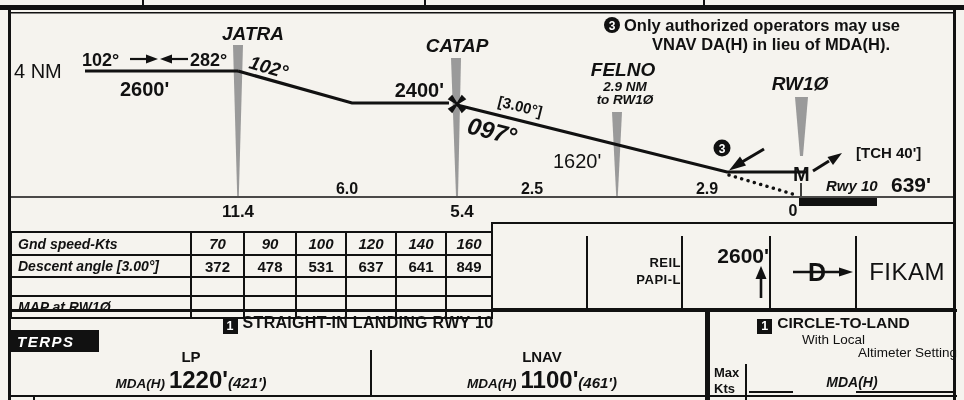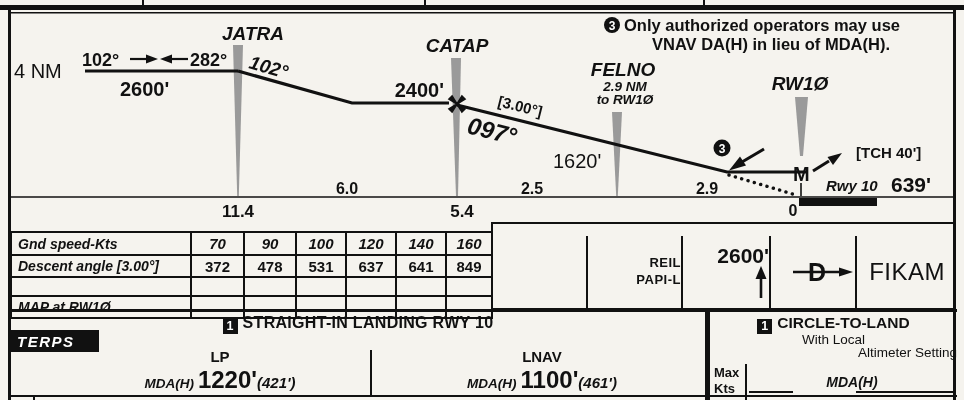--- a/index.html
+++ b/index.html
@@ -212,21 +212,21 @@
     </div>
   </div>
 
   <div class="bottom">
     <div class="terps">TERPS</div>
 
     <div class="si-title">
       <span class="sq">1</span><span>STRAIGHT-IN LANDING RWY 10</span>
     </div>
 
-    <div class="min-col" style="left:0;width:366px;margin-left:29px;">
+    <div class="min-col" style="left:0;width:366px;">
       <div class="min-name">LP</div>
       <div>
         <span class="mda-label">MDA(H)</span><span class="mda-big">1220'</span><span class="mda-h">(421')</span>
       </div>
     </div>
 
     <div class="min-col" style="left:366px;width:336px;">
       <div class="min-name">LNAV</div>
       <div>
         <span class="mda-label">MDA(H)</span><span class="mda-big">1100'</span><span class="mda-h">(461')</span>

